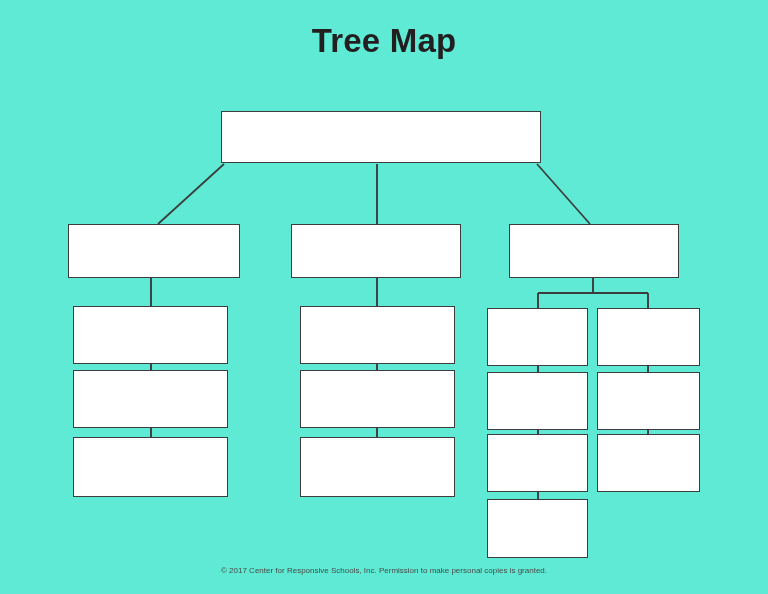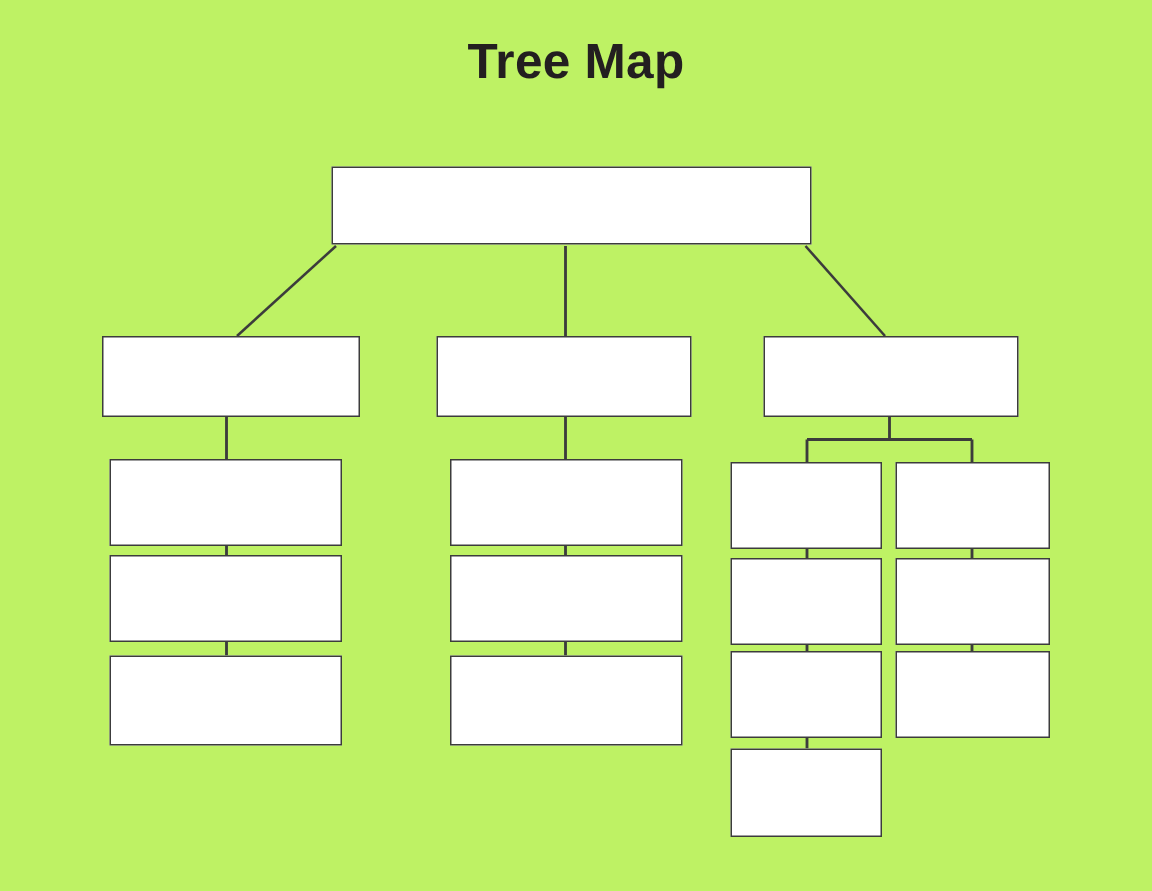--- a/index.html
+++ b/index.html
@@ -8,21 +8,21 @@
     background: #ffffff;
   }
   body {
     font-family: "Liberation Sans", sans-serif;
     -webkit-font-smoothing: antialiased;
   }
   #page {
     position: relative;
     width: 768px;
     height: 594px;
-    background: #bef264;
+    background: #5eead4;
     overflow: hidden;
   }
   #title {
     position: absolute;
     left: 0;
     top: 22px;
     width: 768px;
     text-align: center;
     font-size: 33px;
     font-weight: bold;
@@ -99,14 +99,15 @@
       <div class="node leaf" style="left: 300px; top: 437px; width: 155px; height: 60px; border-color: rgb(60, 60, 60);"></div>
       <div class="node leaf" style="left: 487px; top: 308px; width: 101px; height: 58px; border-color: rgb(60, 60, 60);"></div>
       <div class="node leaf" style="left: 487px; top: 372px; width: 101px; height: 58px; border-color: rgb(60, 60, 60);"></div>
       <div class="node leaf" style="left: 487px; top: 434px; width: 101px; height: 58px; border-color: rgb(60, 60, 60);"></div>
       <div class="node leaf" style="left: 487px; top: 499px; width: 101px; height: 59px; border-color: rgb(60, 60, 60);"></div>
       <div class="node leaf" style="left: 597px; top: 308px; width: 103px; height: 58px; border-color: rgb(60, 60, 60);"></div>
       <div class="node leaf" style="left: 597px; top: 372px; width: 103px; height: 58px; border-color: rgb(60, 60, 60);"></div>
       <div class="node leaf" style="left: 597px; top: 434px; width: 103px; height: 58px; border-color: rgb(60, 60, 60);"></div>
     </div>
 
+  <div id="footer">© 2017 Center for Responsive Schools, Inc. Permission to make personal copies is granted.</div>
 
 </div>
 
 </body></html>

